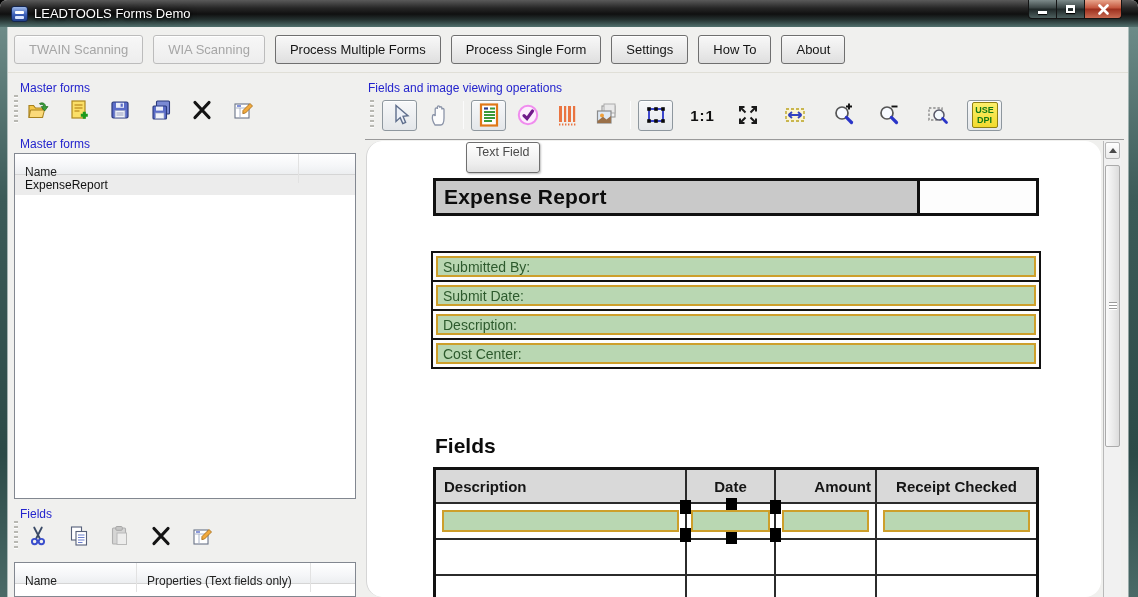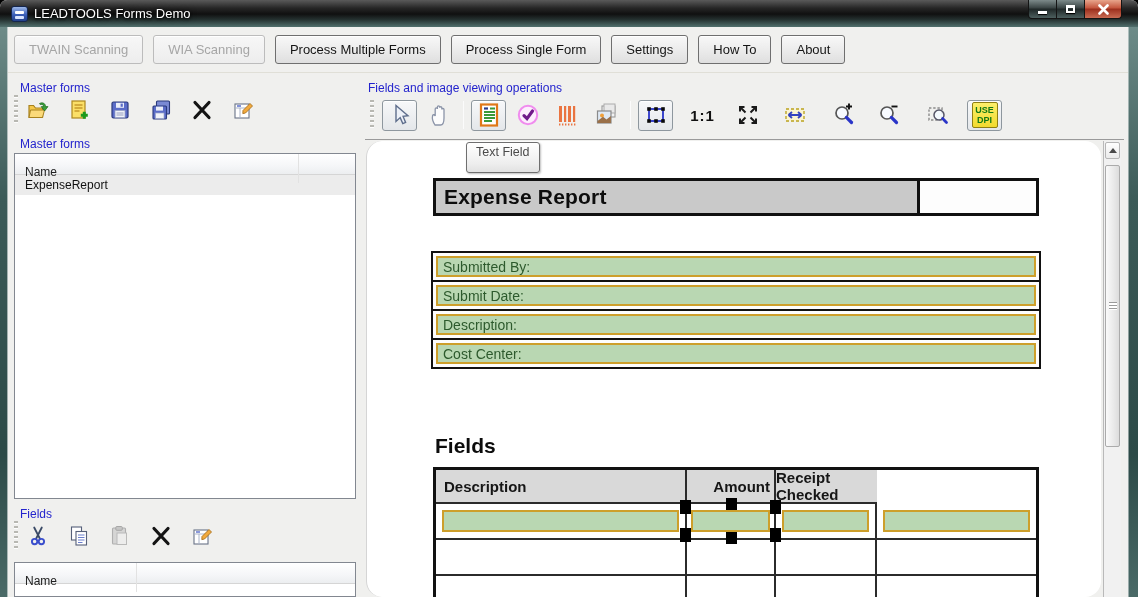--- a/index.html
+++ b/index.html
@@ -249,20 +249,21 @@
             <path d="M4 10 h14 M9 10 v10" stroke="#aab4c8" stroke-width="1"></path>
             <path d="M6 8 h4" stroke="#5a6ecc" stroke-width="1.4"></path>
             <path d="M12 12.5 L19 5.5 L21.5 8 L14.5 15 L11.8 15.6 Z" fill="#f2a93c" stroke="#a8711e" stroke-width=".9"></path>
           </svg>
       </div>
     </div>
 
     <div class="listview" style="left:6px;top:489px;width:342px;height:35px;">
       <div class="lv-header">
         <div class="lv-col" style="width:122px;">Name</div>
+        <div class="lv-col" style="width:174px;">Properties (Text fields only)</div>
         <div class="lv-col" style="flex:1;border-right:none;"></div>
       </div>
       <div class="lv-row"></div>
     </div>
   </div>
 
   <div class="right-panel">
     <span class="group-label" style="left:6px;top:8px;">Fields and image viewing operations</span>
 
     <div class="vtb">
@@ -417,20 +418,21 @@
                 <span>Cost Center:</span>
               </div>
           </div>
         </div>
 
         <div class="items-heading">Fields</div>
 
         <div class="items-table">
           <div class="trow hdr">
             <div class="tcell hdr-left">Description</div>
+            <div class="tcell hdr-center">Date</div>
             <div class="tcell hdr-right">Amount</div>
             <div class="tcell hdr-center">Receipt Checked</div>
           </div>
           <div class="trow r1">
             <div class="tcell">
                 <div class="cellfield"></div>
               </div>
             <div class="tcell">
               <div class="cellfield" style="left:4px;right:4px;"></div>
               <div class="handle h-tl"></div>

